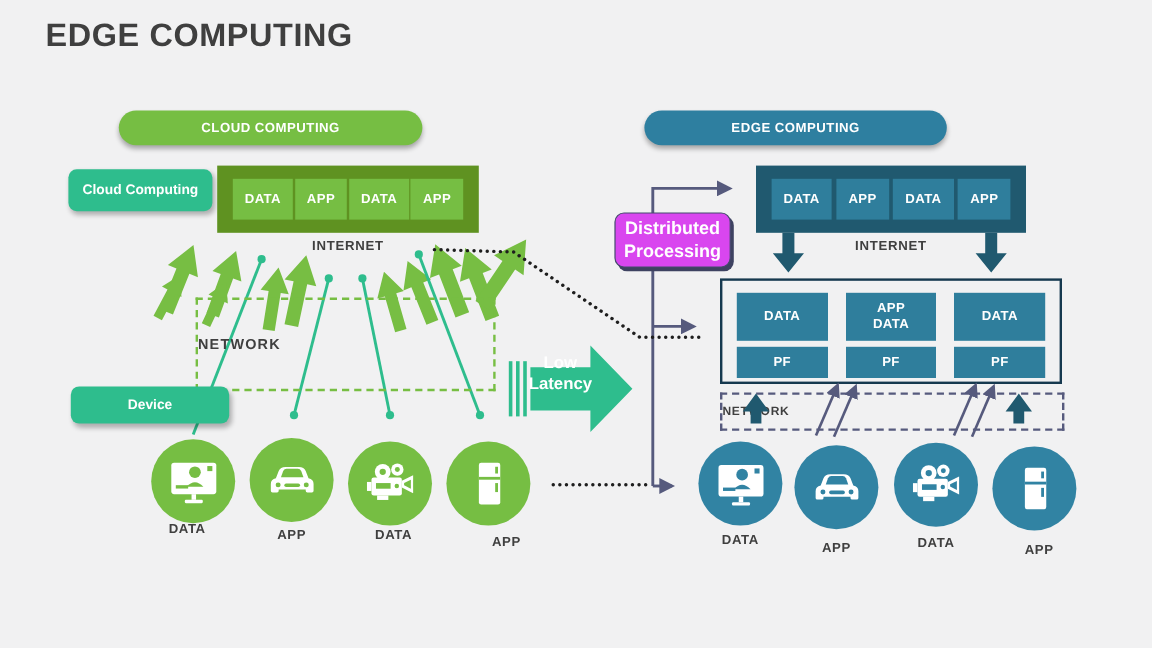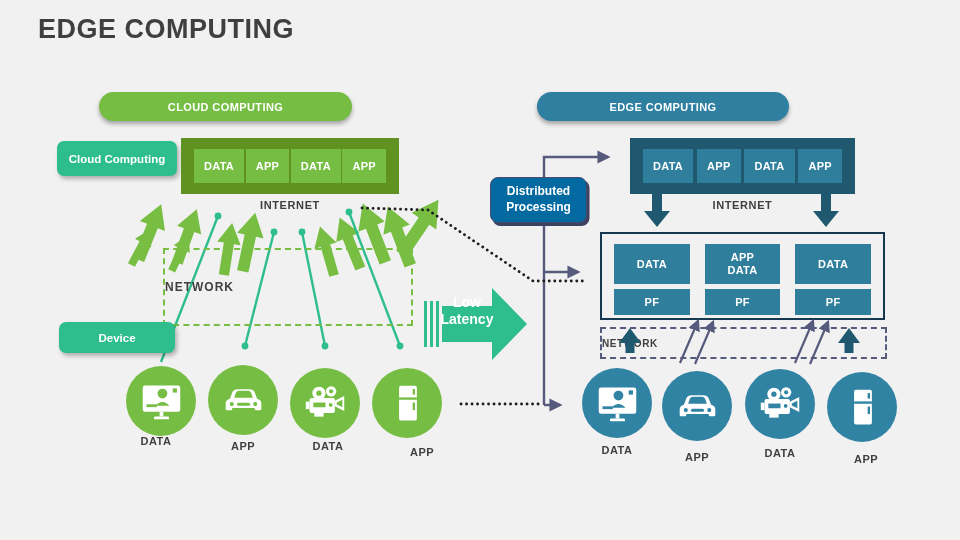--- a/index.html
+++ b/index.html
@@ -29,21 +29,21 @@
   .banner.green{left:99px;top:92px;width:253px;background:#76BE43;}
   .banner.teal{left:537px;top:92px;width:252px;background:#2E7FA0;}
 
   .tag{
     background:#2EBD8D;border-radius:7px;color:#fff;
     display:flex;align-items:center;justify-content:center;
     font-size:11.5px;font-weight:bold;
     box-shadow:2px 3px 4px rgba(0,0,0,.28);
   }
   .tag.cloud{left:57px;top:141px;width:120px;height:35px;}
-  .tag.device{left:59px;top:322px;width:116px;height:31px;}
+  .tag.device{left:59px;top:322px;width:132px;height:31px;}
 
   .inet-box{
     width:218px;height:56px;
     display:flex;align-items:center;justify-content:space-between;
     padding:0 13px;box-sizing:border-box;
   }
   .inet-box.green{left:181px;top:138px;background:#5F9221;}
   .inet-box.teal{left:630px;top:138px;width:225px;background:#20596F;}
   .chip{
     height:34px;display:flex;align-items:center;justify-content:center;
@@ -79,24 +79,24 @@
   .circle.green{background:#76BE43;color:#76BE43;}
   .circle.teal{background:#3183A3;color:#3183A3;}
   .dev-icon{width:45px;height:45px;display:block;}
 
   .dev-label{
     width:70px;text-align:center;
     font-size:11px;font-weight:bold;color:#3F3F3F;letter-spacing:.5px;
   }
 
   .tag.distributed{
-    left:490px;top:177px;width:95px;height:44px;
-    background:#0369a1;border:1px solid #454A6E;border-radius:8px;
+    left:512px;top:177px;width:95px;height:44px;
+    background:#d946ef;border:1px solid #454A6E;border-radius:8px;
     box-shadow:2.5px 3px 0 #3E4261;
-    font-size:12px;line-height:1.3;text-align:center;
+    font-size:15px;line-height:1.3;text-align:center;
   }
 
   .low-latency{left:420px;top:286px;width:110px;height:76px;}
   .low-latency .ll-text{
     position:absolute;left:20px;top:1px;width:54px;height:48px;
     display:flex;align-items:center;justify-content:center;text-align:center;
     color:#fff;font-size:14px;font-weight:bold;line-height:1.25;
   }
 
   .edge-process-box{

